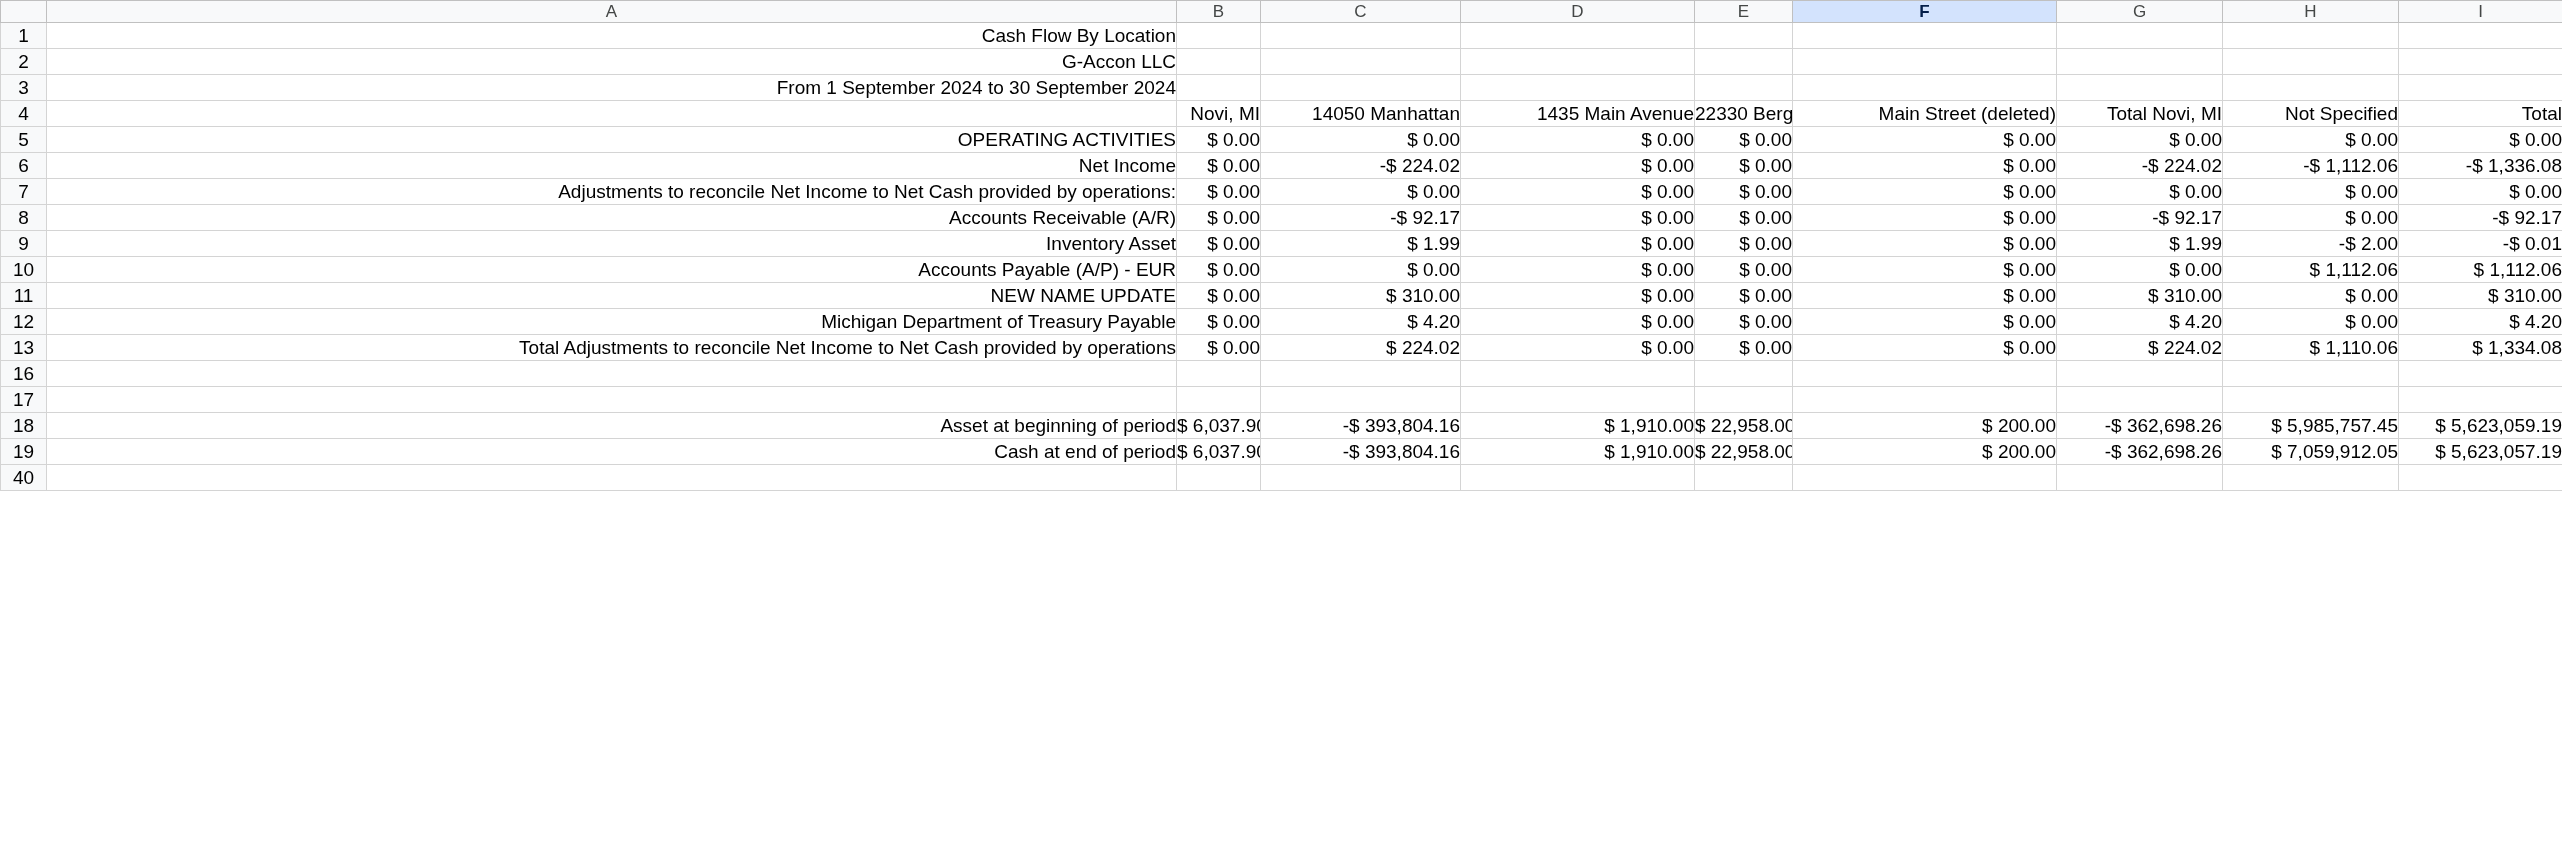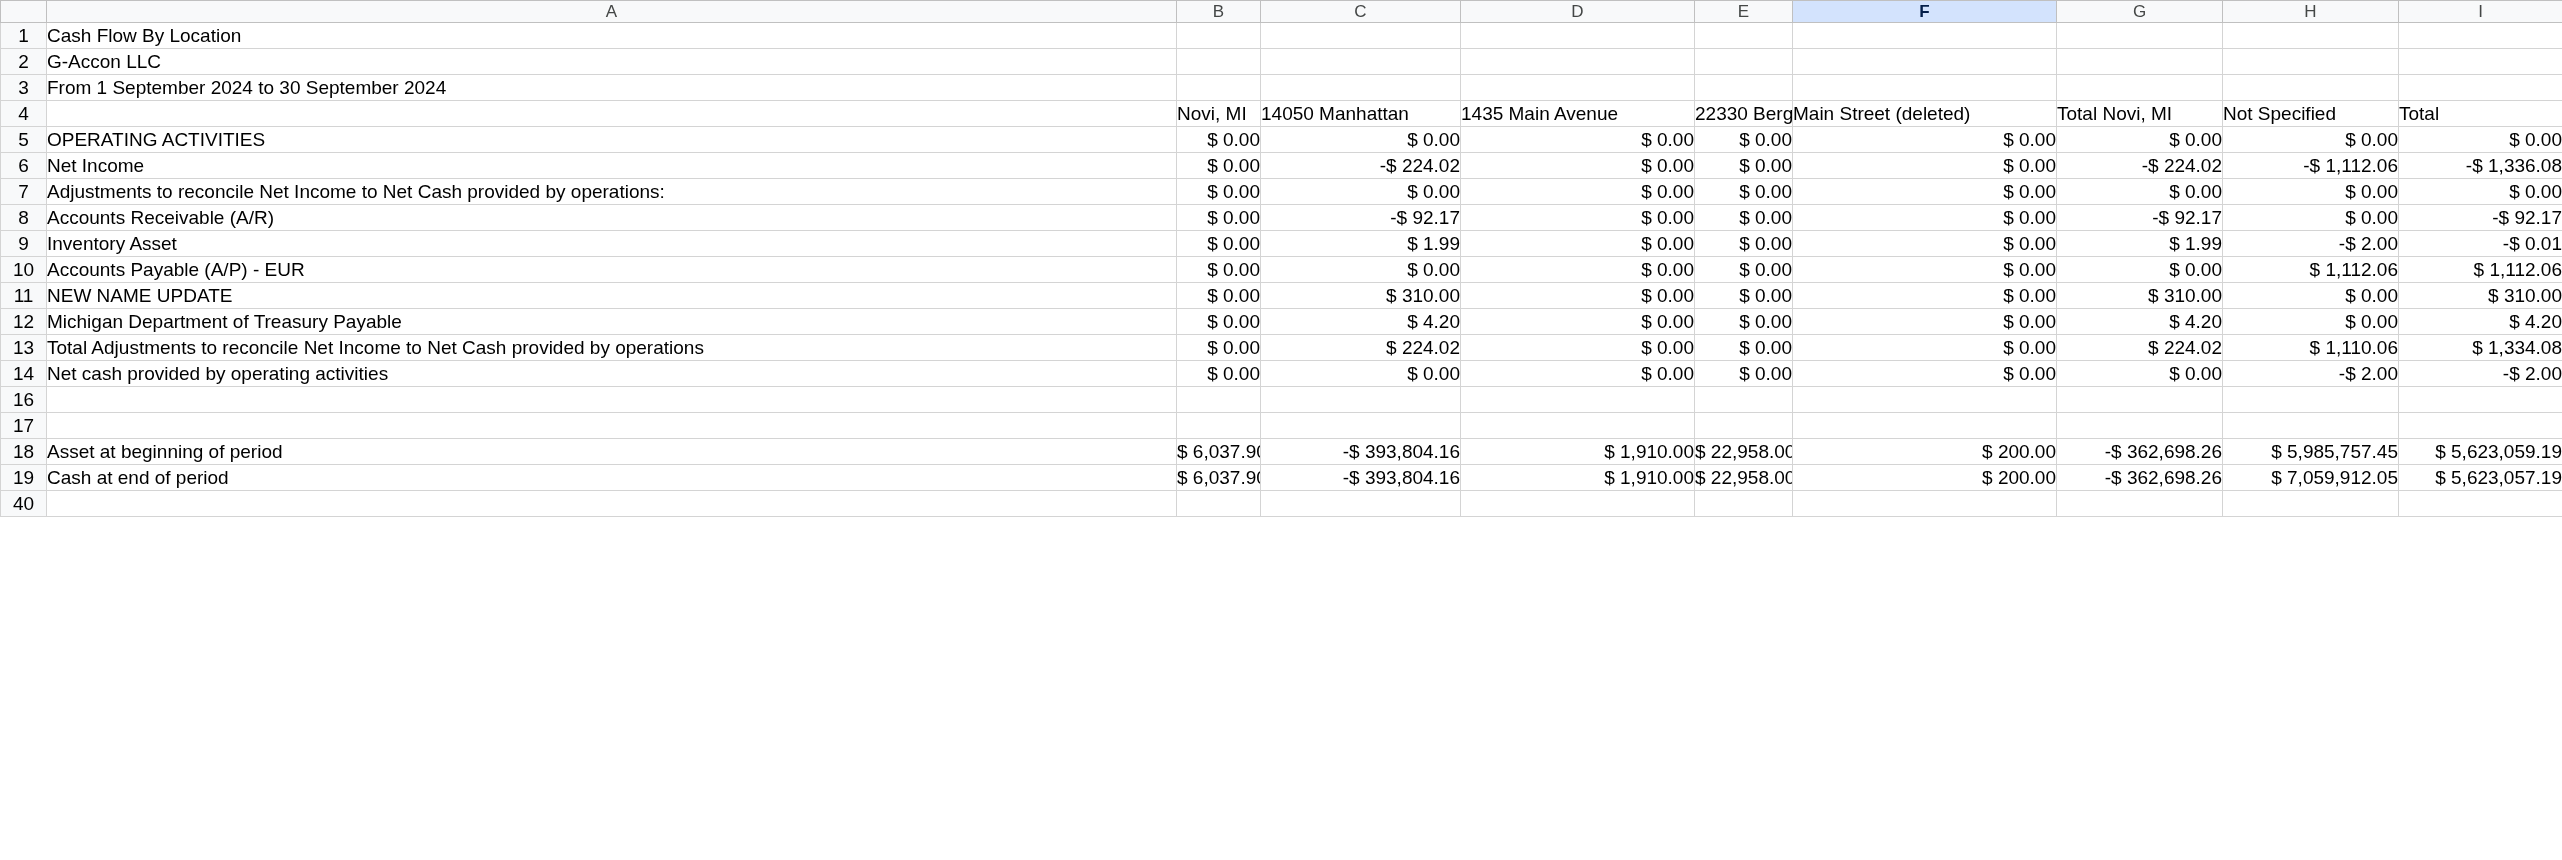--- a/index.html
+++ b/index.html
@@ -56,24 +56,24 @@
     background: #f8f9fa;
     border: 1px solid #c0c0c0;
     text-align: center;
     font-size: 17px;
     color: #444746;
     width: 46px;
   }
   td.cell {
     padding: 0 6px;
   }
-  td.txt { text-align: left; }
+  td.txt { text-align: right; }
   td.num { text-align: right; }
   td.bold { font-weight: bold; }
-  td.hdr-bold { font-weight: bold; text-align: left; }
+  td.hdr-bold { font-weight: bold; text-align: right; }
   .col-a { width: 1130px; }
   .col-b { width: 84px; }
   .col-c { width: 200px; }
   .col-d { width: 234px; }
   .col-e { width: 98px; }
   .col-f { width: 264px; }
   .col-g { width: 166px; }
   .col-h { width: 176px; }
   .col-i { width: 164px; }
 </style>
@@ -259,32 +259,20 @@
           <td class="cell num">$ 0.00</td>
           <td class="cell num">$ 224.02</td>
           <td class="cell num">$ 0.00</td>
           <td class="cell num">$ 0.00</td>
           <td class="cell num">$ 0.00</td>
           <td class="cell num">$ 224.02</td>
           <td class="cell num">$ 1,110.06</td>
           <td class="cell num">$ 1,334.08</td>
         </tr>
         <tr>
-          <td class="row-head">14</td>
-          <td class="cell txt">Net cash provided by operating activities</td>
-          <td class="cell num">$ 0.00</td>
-          <td class="cell num">$ 0.00</td>
-          <td class="cell num">$ 0.00</td>
-          <td class="cell num">$ 0.00</td>
-          <td class="cell num">$ 0.00</td>
-          <td class="cell num">$ 0.00</td>
-          <td class="cell num">-$ 2.00</td>
-          <td class="cell num">-$ 2.00</td>
-        </tr>
-        <tr>
           <td class="row-head">16</td>
           <td class="cell txt"></td>
           <td class="cell num"></td>
           <td class="cell num"></td>
           <td class="cell num"></td>
           <td class="cell num"></td>
           <td class="cell num"></td>
           <td class="cell num"></td>
           <td class="cell num"></td>
           <td class="cell num"></td>

